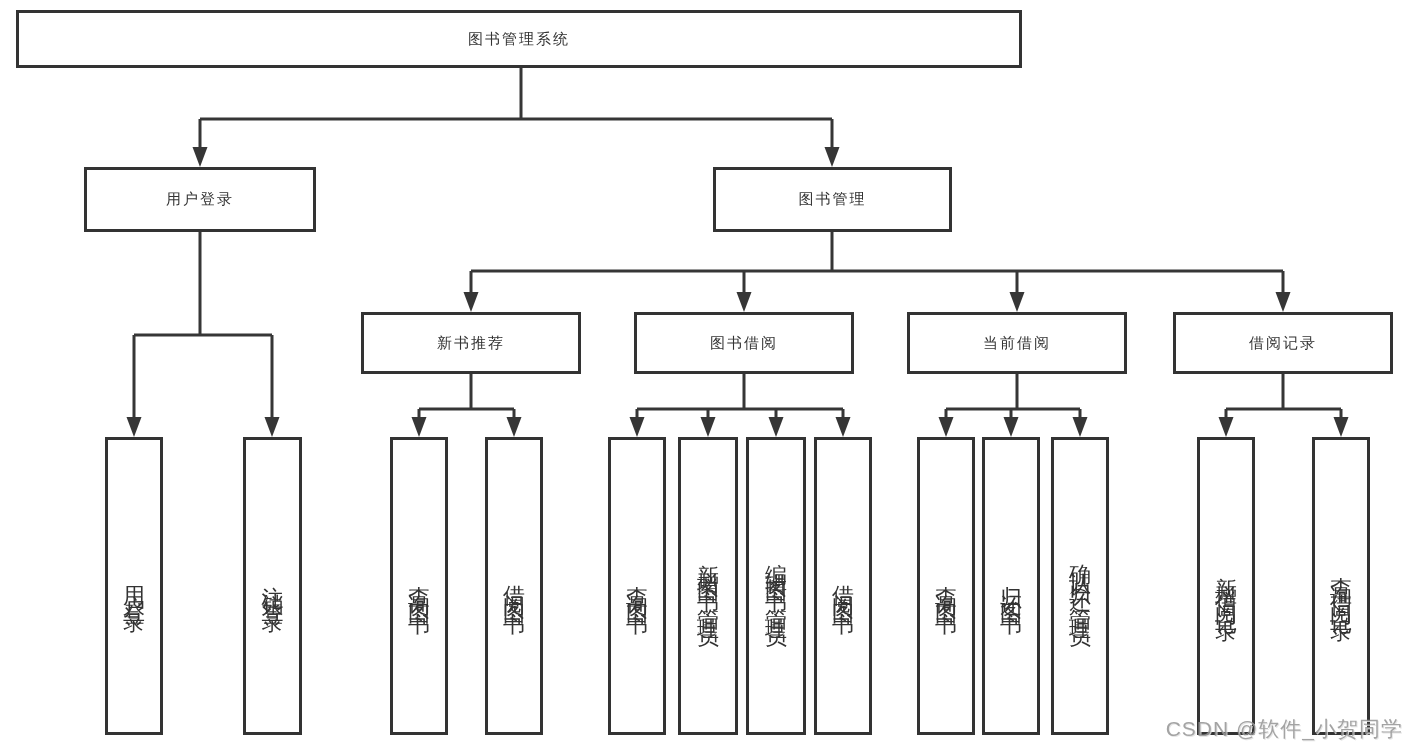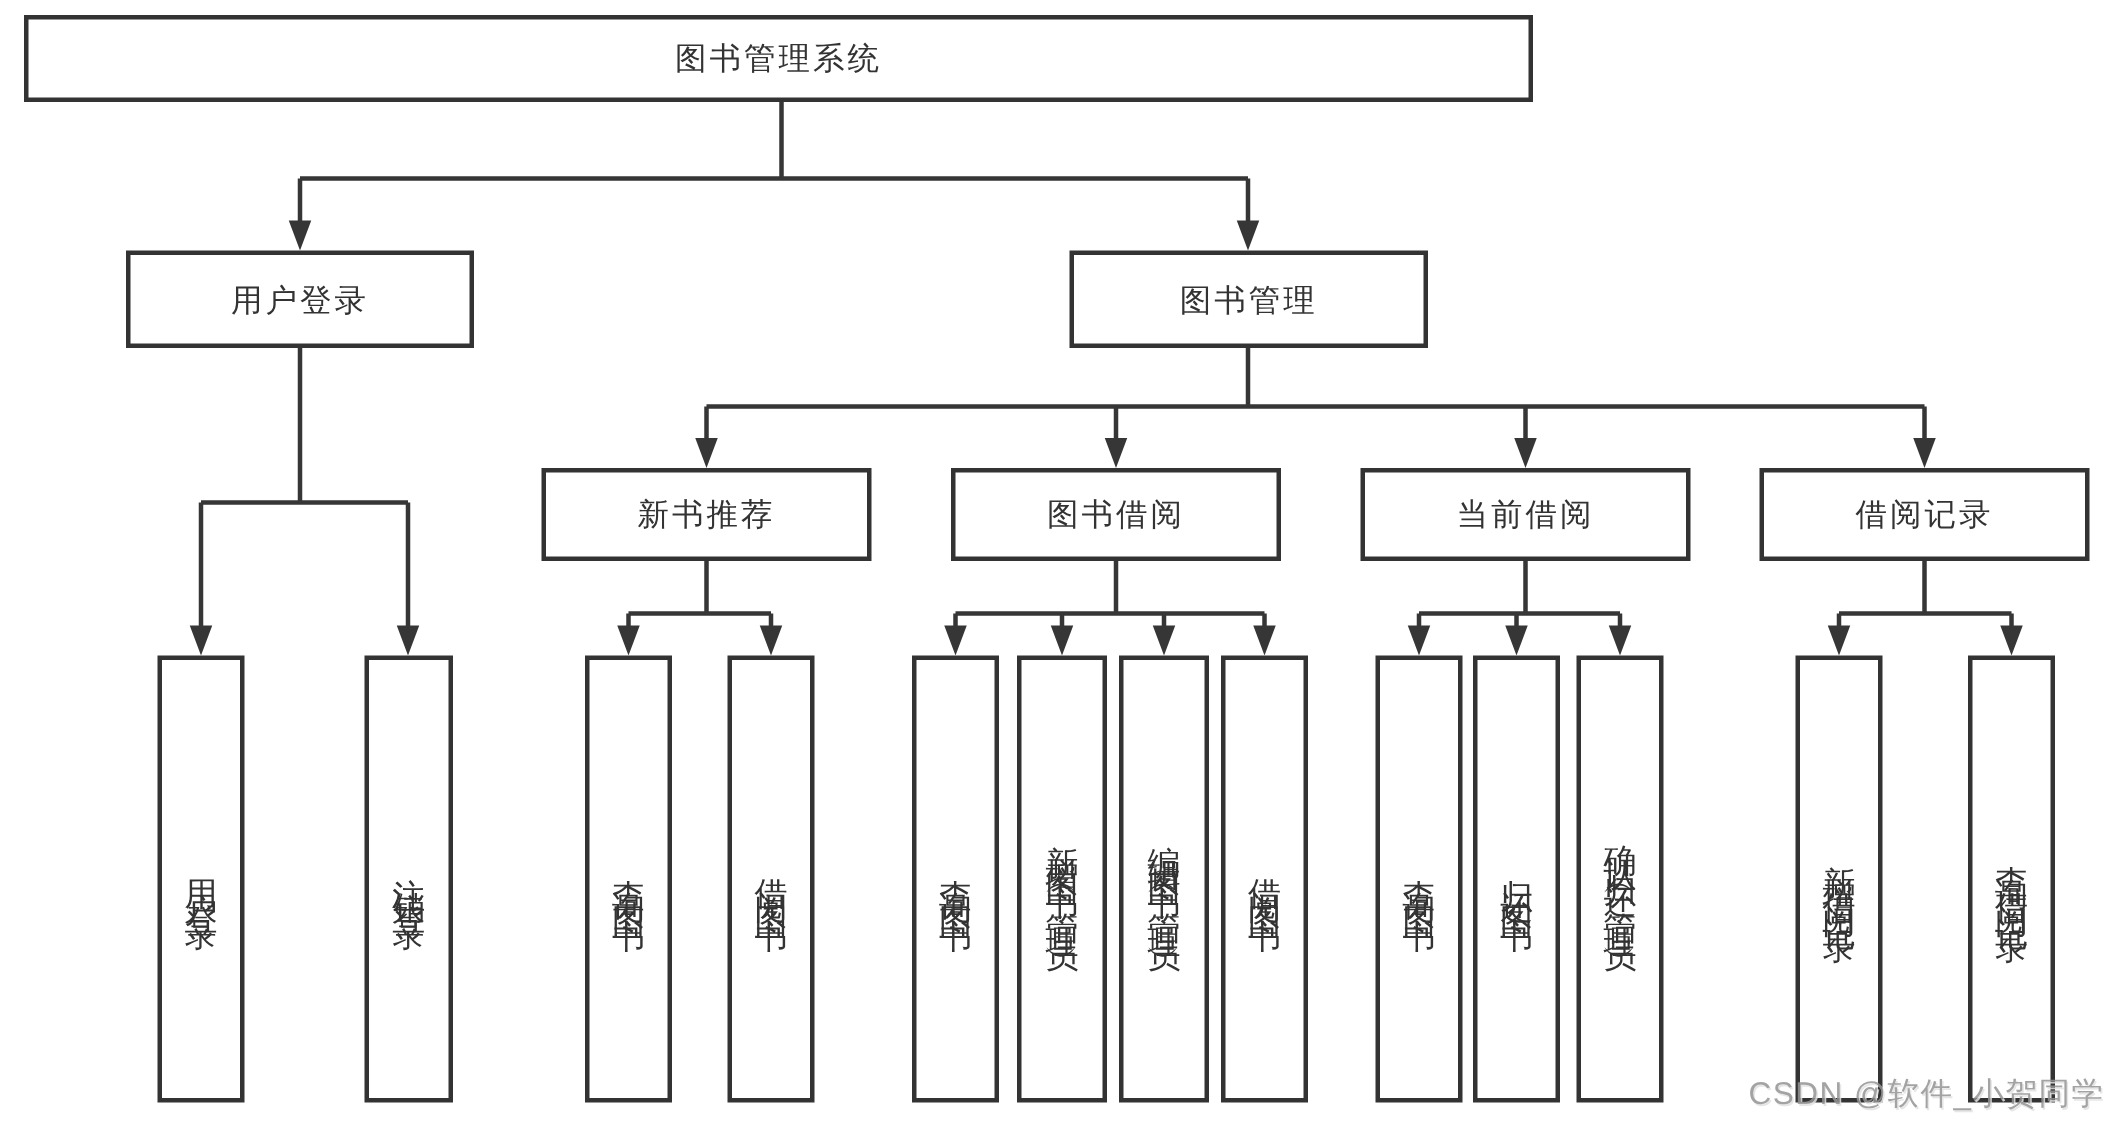--- a/index.html
+++ b/index.html
@@ -21,21 +21,21 @@
     top: 0;
   }
   .node {
     position: absolute;
     box-sizing: border-box;
     border: 3px solid #333333;
     background: #ffffff;
     display: flex;
     align-items: center;
     justify-content: center;
-    font-size: 21px;
+    font-size: 15px;
     color: #333333;
     letter-spacing: 2px;
     white-space: nowrap;
   }
   .node.vert {
     writing-mode: vertical-rl;
     text-orientation: mixed;
     font-size: 22px;
     letter-spacing: 9px;
     white-space: normal;

